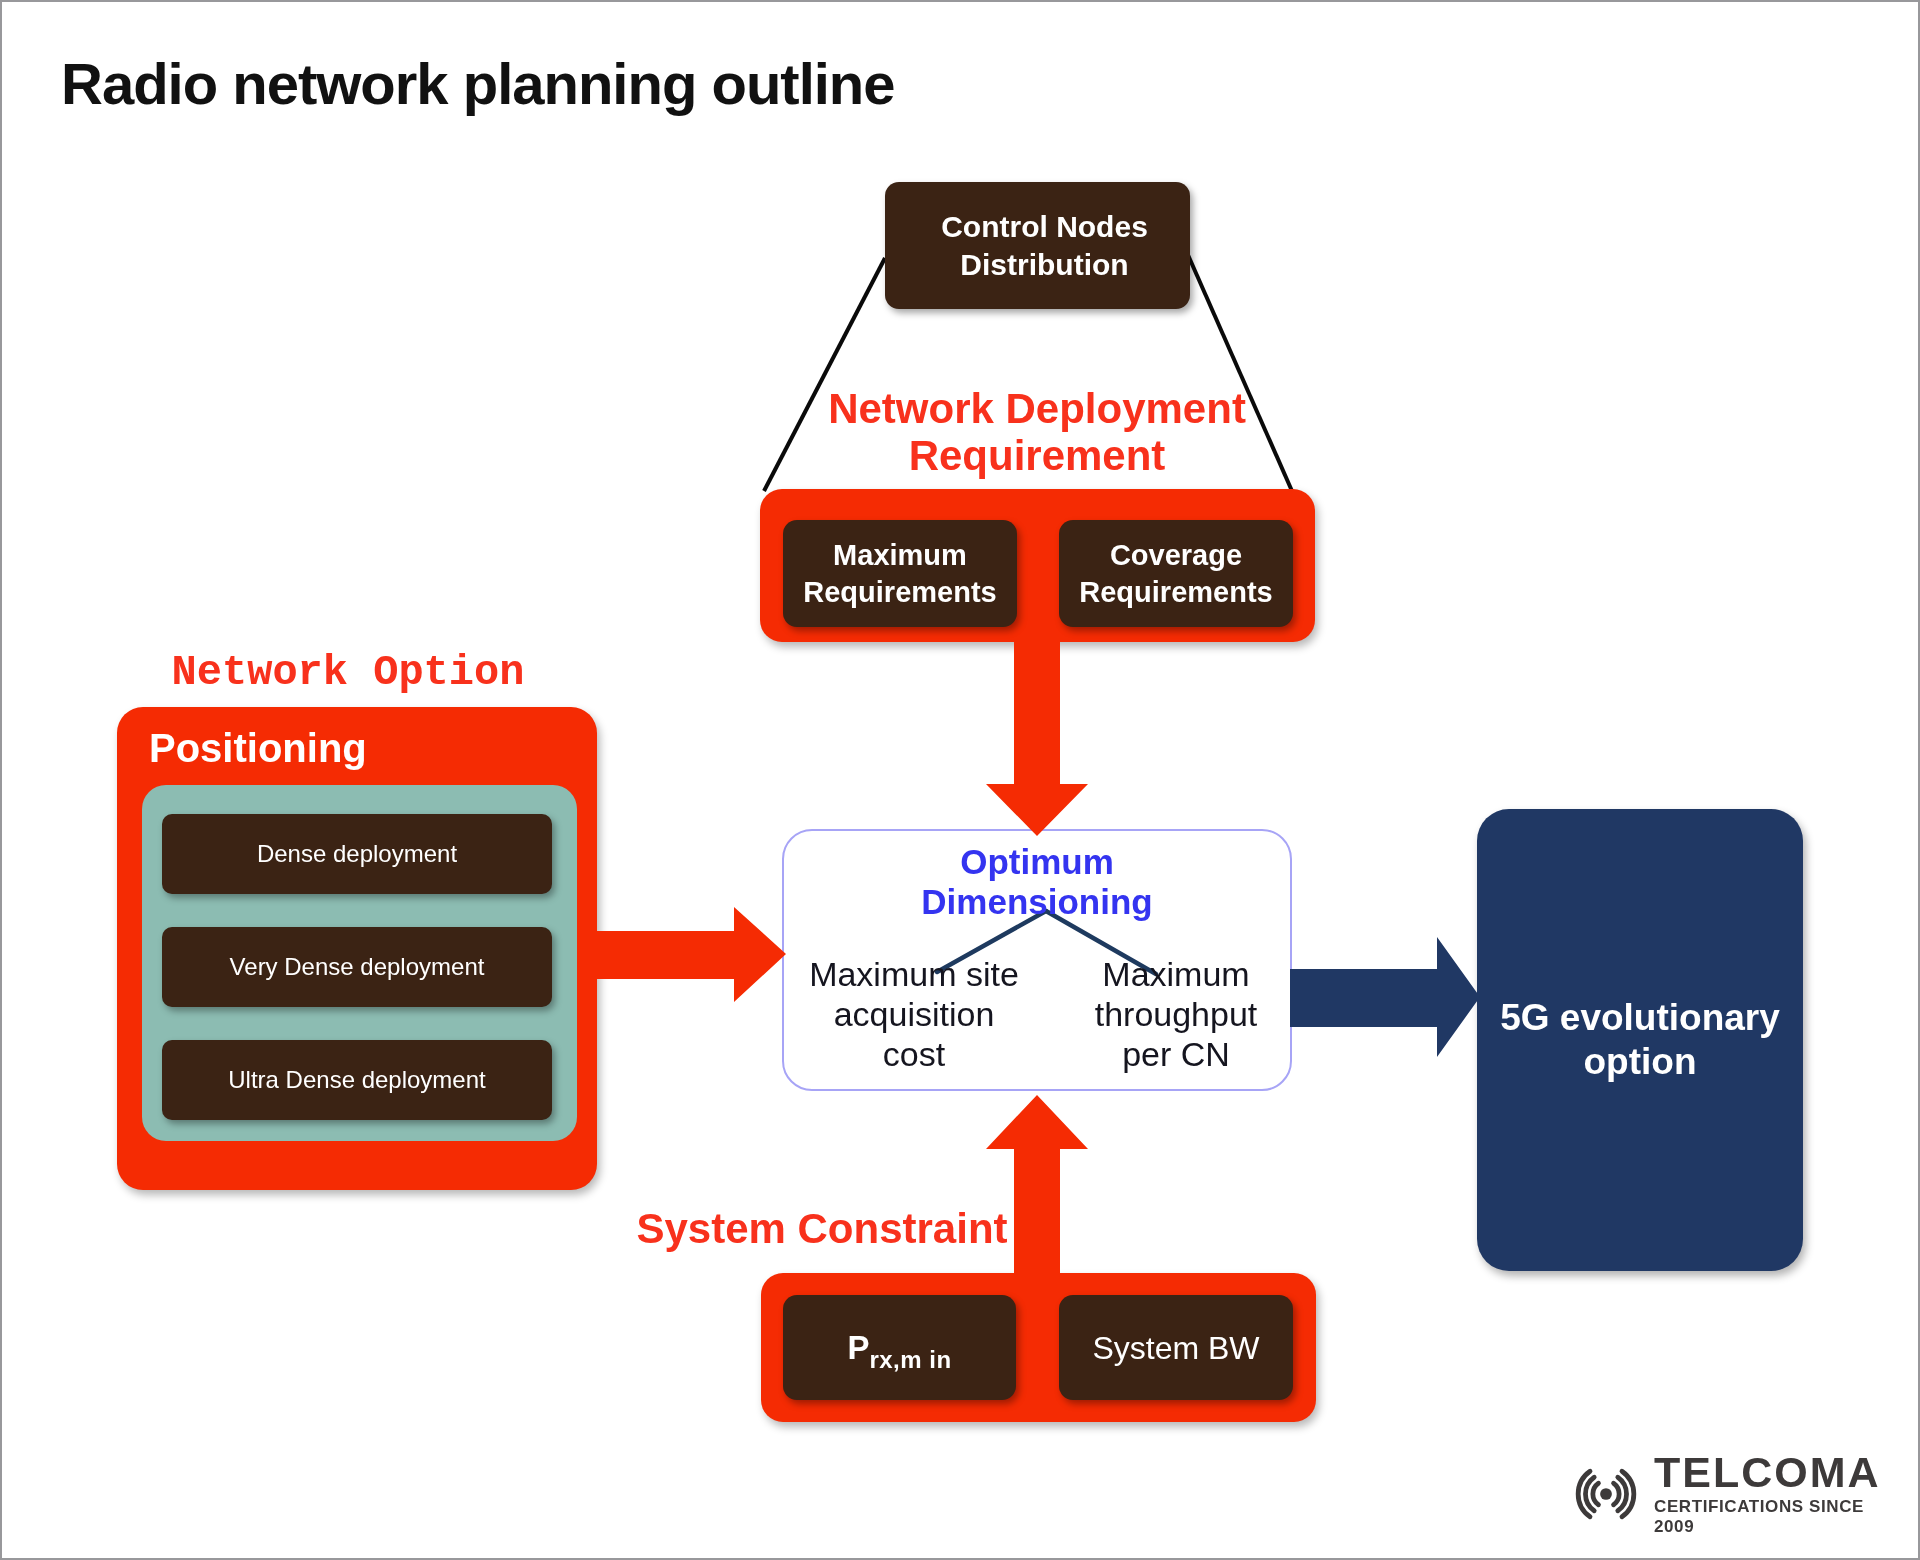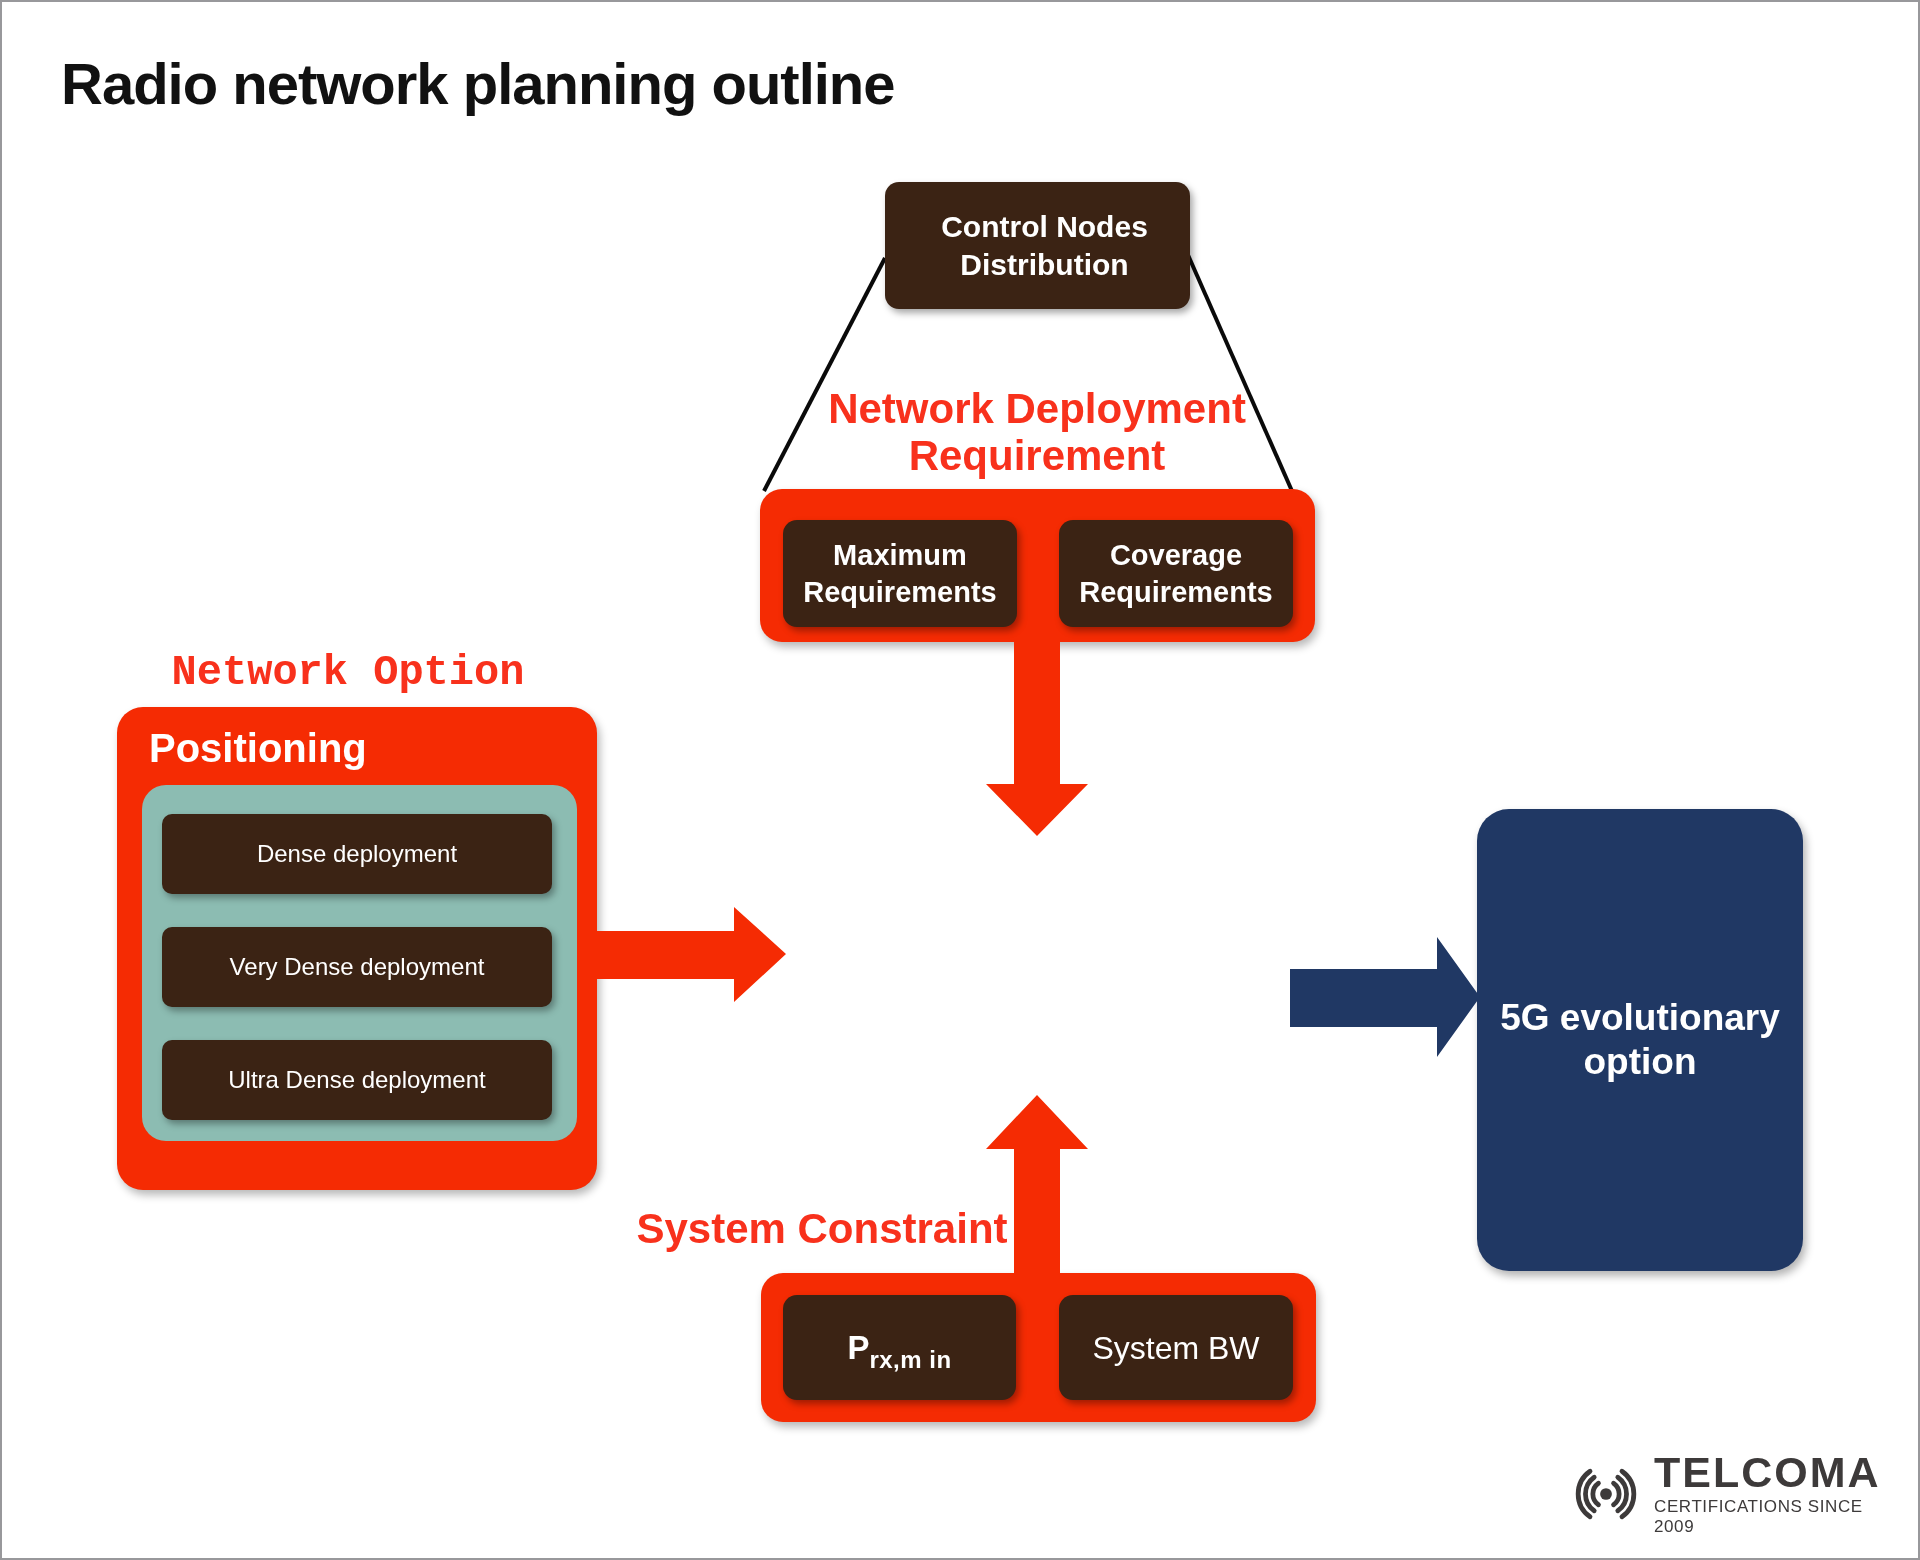--- a/index.html
+++ b/index.html
@@ -74,21 +74,21 @@
   .arrow-navy{fill:var(--navy);}
   .vline{stroke:var(--vline);stroke-width:4.5px;fill:none;stroke-linecap:round;}
 
   
   .logo{left:1560px;top:1452px;width:330px;height:80px;display:flex;align-items:center;}
   .logo-icon{width:88px;height:72px;flex:0 0 auto;}
   .logo-arc{stroke:var(--logo_gray);stroke-width:6.5px;fill:none;stroke-linecap:round;}
   .logo-dot{fill:var(--logo_gray);}
   .logo-text{margin-left:4px;}
   .logo-name{font-size:43px;font-weight:700;letter-spacing:2px;color:var(--logo_gray);line-height:1;}
-  .logo-tagline{font-size:17px;font-weight:400;letter-spacing:.6px;color:var(--logo_gray);margin-top:3px;}
+  .logo-tagline{font-size:17px;font-weight:700;letter-spacing:.6px;color:var(--logo_gray);margin-top:3px;}
 </style>
 </head>
 <body>
 
 <div class="canvas">
 
   <div class="abs page-title">Radio network planning outline</div>
 
   <svg class="abs lines-layer" viewBox="0 0 1920 1560">
     <line class="connector" x1="883" y1="256" x2="762" y2="489"></line>
@@ -134,20 +134,34 @@
   </div>
   <div class="abs brown-box center bw-box">
     <span>System BW</span>
   </div>
 
   <div class="abs center pre evo-box">
     <span>5G evolutionary
 option</span>
   </div>
 
+  <div class="abs optimum-box">
+    <svg class="abs vlines" viewBox="0 0 510 262">
+      <polyline class="vline" points="262,80 153,141"></polyline>
+      <polyline class="vline" points="262,80 372,143"></polyline>
+    </svg>
+    <div class="abs optimum-title pre">Optimum
+Dimensioning</div>
+    <div class="abs opt-left-text pre">Maximum site
+acquisition
+cost</div>
+    <div class="abs opt-right-text pre">Maximum
+throughput
+per CN</div>
+  </div>
 
   <svg class="abs arrows-layer" viewBox="0 0 1920 1560">
     <polygon class="arrow-red" points="1012,636 1058,636 1058,782 1086,782 1035,834 984,782 1012,782"></polygon>
     <polygon class="arrow-red" points="588,929 732,929 732,905 784,952 732,1000 732,977 588,977"></polygon>
     <polygon class="arrow-red" points="1012,1275 1012,1147 984,1147 1035,1093 1086,1147 1058,1147 1058,1275"></polygon>
     <polygon class="arrow-navy" points="1288,967 1435,967 1435,935 1478,995 1435,1055 1435,1025 1288,1025"></polygon>
   </svg>
 
   <div class="abs logo">
     <svg class="logo-icon" viewBox="0 0 120 90">

